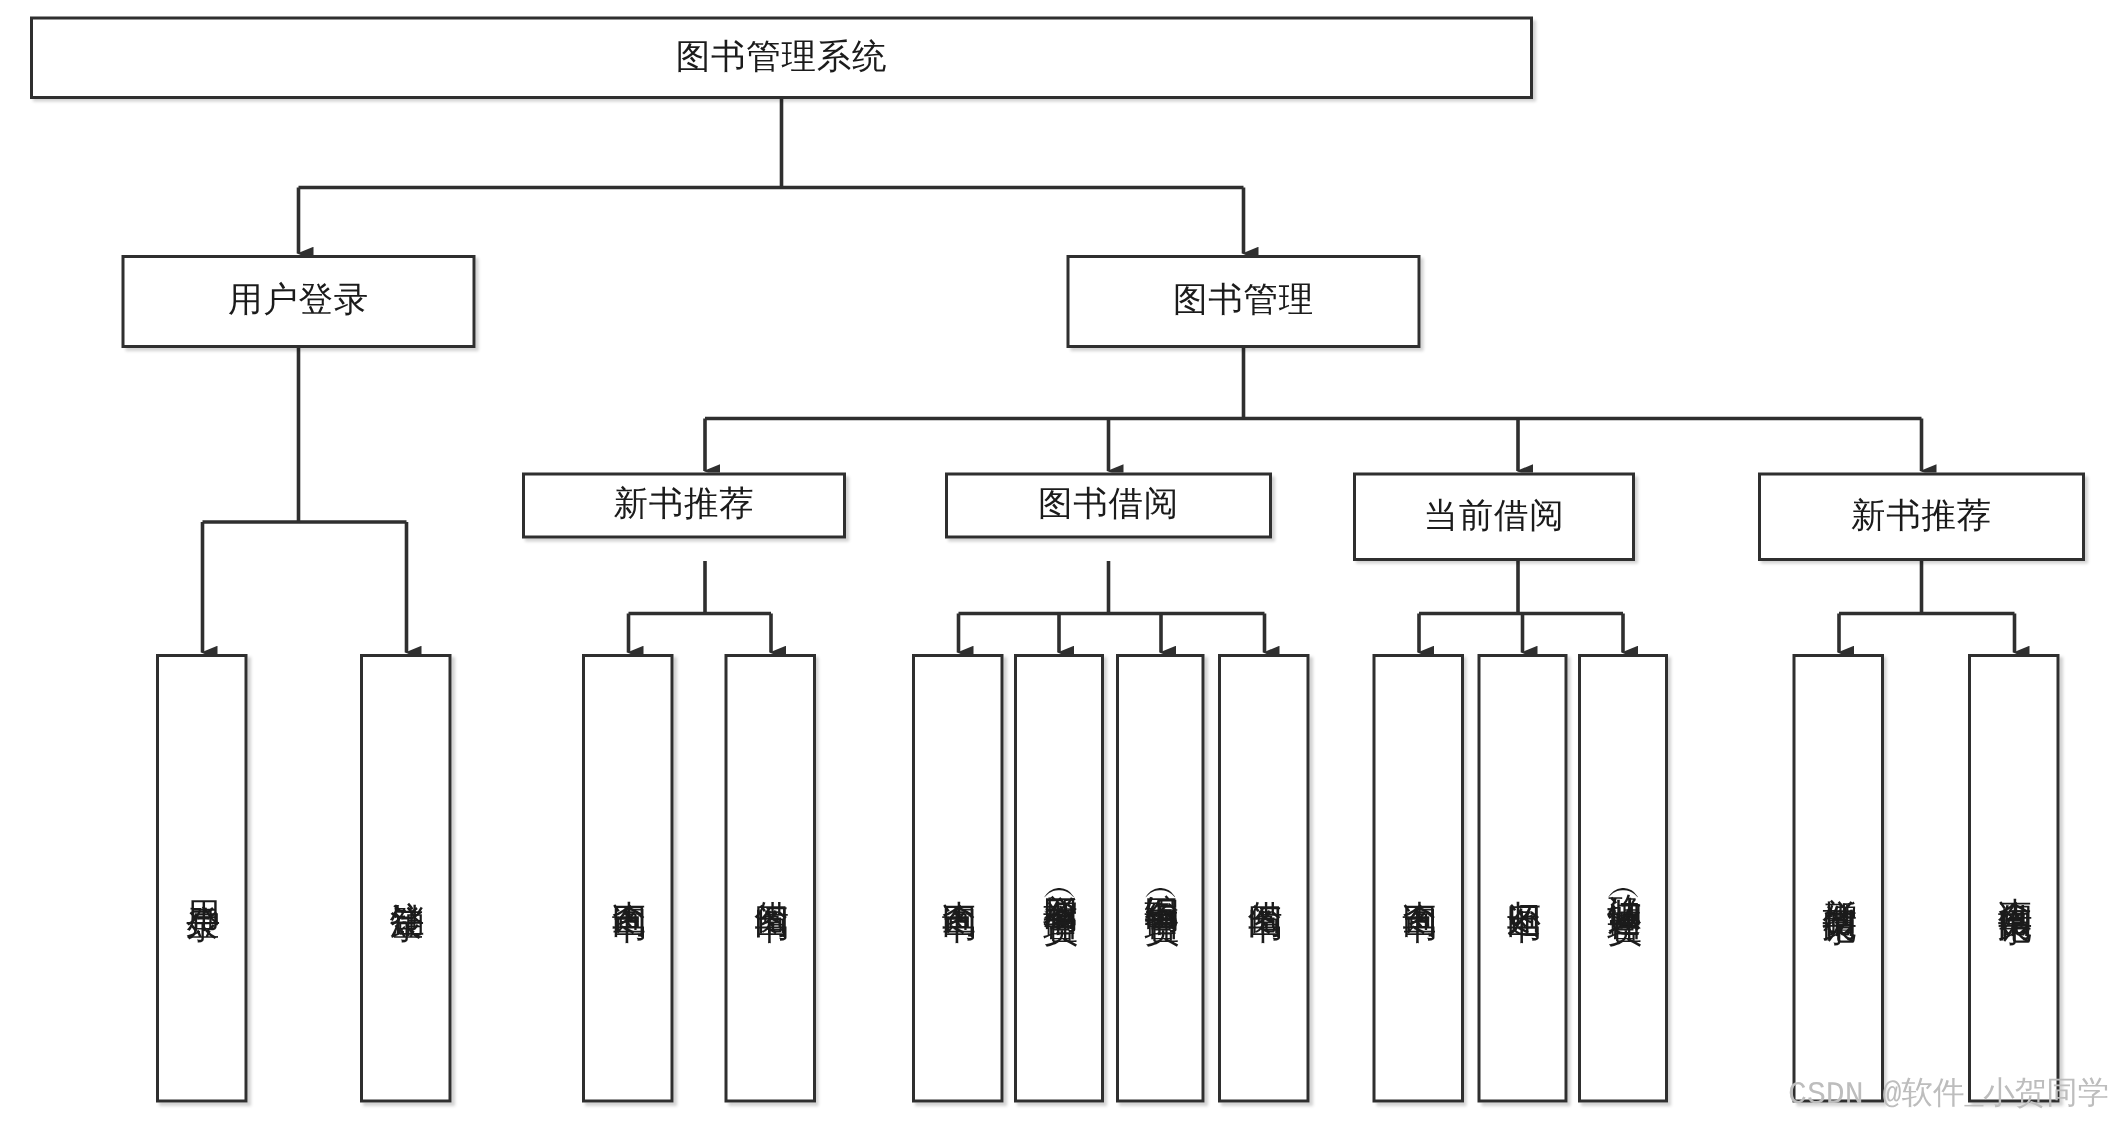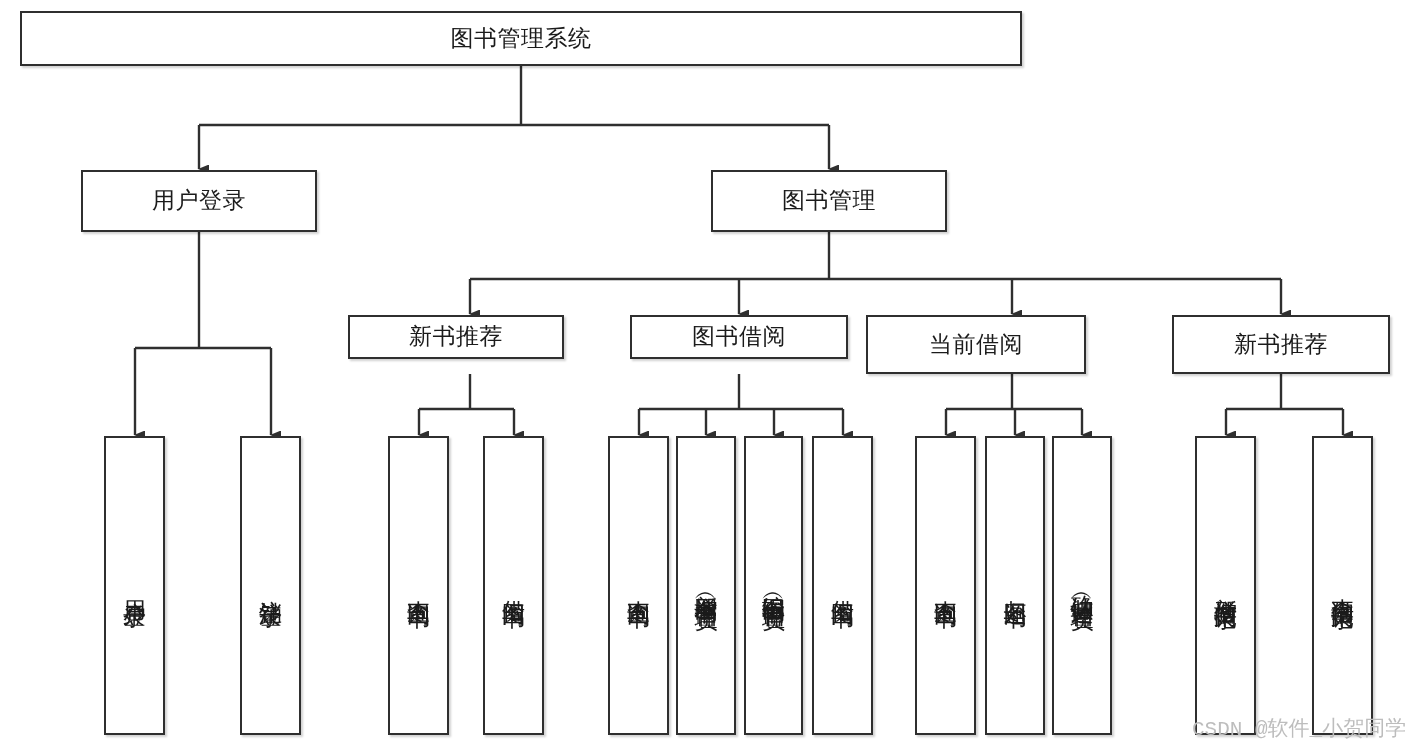--- a/index.html
+++ b/index.html
@@ -122,21 +122,21 @@
       </div>
       <div class="node horizontal" style="left: 711px; top: 170px; width: 236px; height: 62px;">
         <span class="label">图书管理</span>
       </div>
       <div class="node horizontal" style="left: 348px; top: 315px; width: 216px; height: 44px;">
         <span class="label">新书推荐</span>
       </div>
       <div class="node horizontal" style="left: 630px; top: 315px; width: 218px; height: 44px;">
         <span class="label">图书借阅</span>
       </div>
-      <div class="node horizontal" style="left: 866px; top: 315px; width: 220px; height: 59px;">
+      <div class="node horizontal" style="left: 902px; top: 315px; width: 188px; height: 59px;">
         <span class="label">当前借阅</span>
       </div>
       <div class="node horizontal" style="left: 1172px; top: 315px; width: 218px; height: 59px;">
         <span class="label">新书推荐</span>
       </div>
       <div class="node vertical" style="left: 104px; top: 436px; width: 61px; height: 299px;">
         <span class="label">用户登录</span>
       </div>
       <div class="node vertical" style="left: 240px; top: 436px; width: 61px; height: 299px;">
         <span class="label">注销登录</span>

